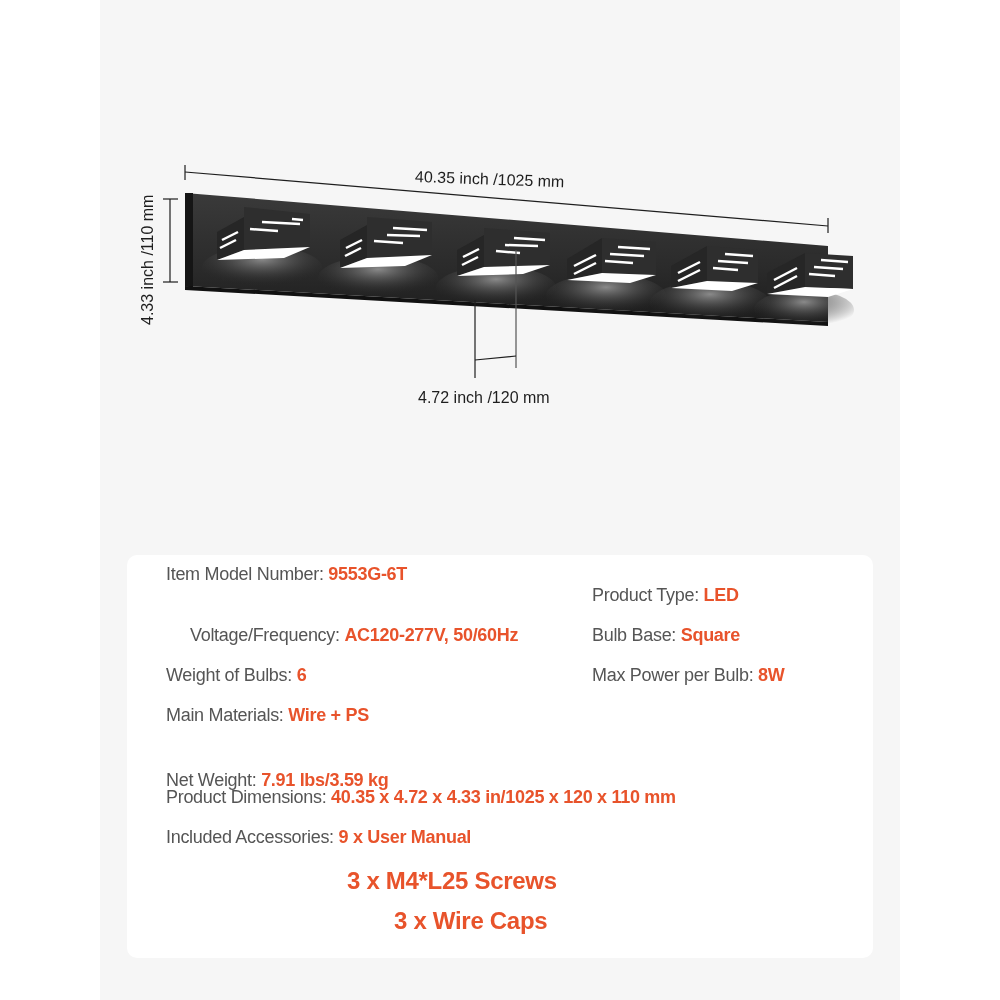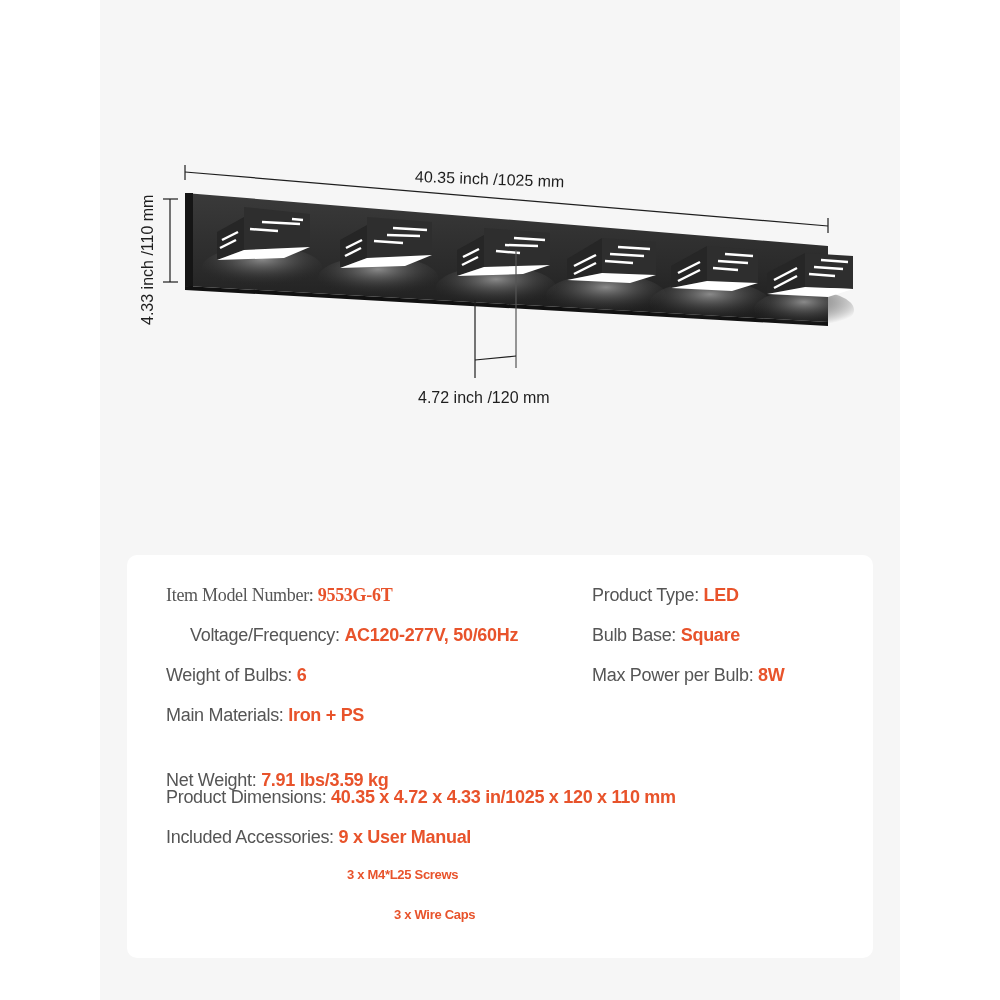--- a/index.html
+++ b/index.html
@@ -8,21 +8,21 @@
   .panel { position:absolute; left:100px; top:0; width:800px; height:1000px; background:#f6f6f6; }
   .diagram { position:absolute; left:0; top:0; width:1000px; height:520px; }
   .dim-text { position:absolute; font-size:16px; color:#1e1e1e; white-space:nowrap; }
   .dim-width { left:415px; top:168px; transform:rotate(2deg); transform-origin:left center; }
   .dim-depth { left:418px; top:389px; }
   .dim-height { left:139px; top:325px; transform:rotate(-90deg); transform-origin:left top; }
   .card { position:absolute; left:127px; top:555px; width:746px; height:403px; background:#ffffff;
           border-radius:10px; }
   .row { position:absolute; font-size:18px; color:#555555; white-space:nowrap; letter-spacing:-0.3px; }
   .row .val { color:#e8532b; font-weight:bold; }
-  .acc { position:absolute; font-size:13px; color:#e8532b; font-weight:bold; white-space:nowrap; letter-spacing:-0.3px; }
+  .acc { position:absolute; font-size:24px; color:#e8532b; font-weight:bold; white-space:nowrap; letter-spacing:-0.3px; }
 </style>
 </head>
 <body>
 
 <div class="panel"></div>
 
 <div class="diagram">
   <svg width="1000" height="520" viewBox="0 0 1000 520">
     <defs>
       <linearGradient id="bodyGrad" x1="0" y1="0" x2="0" y2="1">
@@ -125,31 +125,31 @@
     <line x1="516" y1="250" x2="516" y2="368" stroke="#555" stroke-width="1.2"></line>
     <line x1="475" y1="360" x2="516" y2="356" stroke="#1e1e1e" stroke-width="1.2"></line>
   </svg>
   <div class="dim-text dim-width">40.35 inch /1025 mm</div>
   <div class="dim-text dim-height">4.33 inch /110 mm</div>
   <div class="dim-text dim-depth">4.72 inch /120 mm</div>
 </div>
 
 <div class="card"></div>
 
-<div class="row" style="left:166px; top:585px;font-family:Liberation Serif, serif;">
+<div class="row" style="left:166px; top:564px;">
   <span>Item Model Number: </span><span class="val">9553G-6T</span>
 </div>
 <div class="row" style="left:166px; top:625px;margin-left:24px;">
   <span>Voltage/Frequency: </span><span class="val">AC120-277V, 50/60Hz</span>
 </div>
 <div class="row" style="left:166px; top:665px;">
   <span>Weight of Bulbs: </span><span class="val">6</span>
 </div>
 <div class="row" style="left:166px; top:705px;">
-  <span>Main Materials: </span><span class="val">Iron + PS</span>
+  <span>Main Materials: </span><span class="val">Wire + PS</span>
 </div>
 <div class="row" style="left:166px; top:770px;">
   <span>Net Weight: </span><span class="val">7.91 lbs/3.59 kg</span>
 </div>
 <div class="row" style="left:166px; top:787px;">
   <span>Product Dimensions: </span><span class="val">40.35 x 4.72 x 4.33 in/1025 x 120 x 110 mm</span>
 </div>
 <div class="row" style="left:166px; top:827px;">
   <span>Included Accessories: </span><span class="val">9 x User Manual</span>
 </div>

